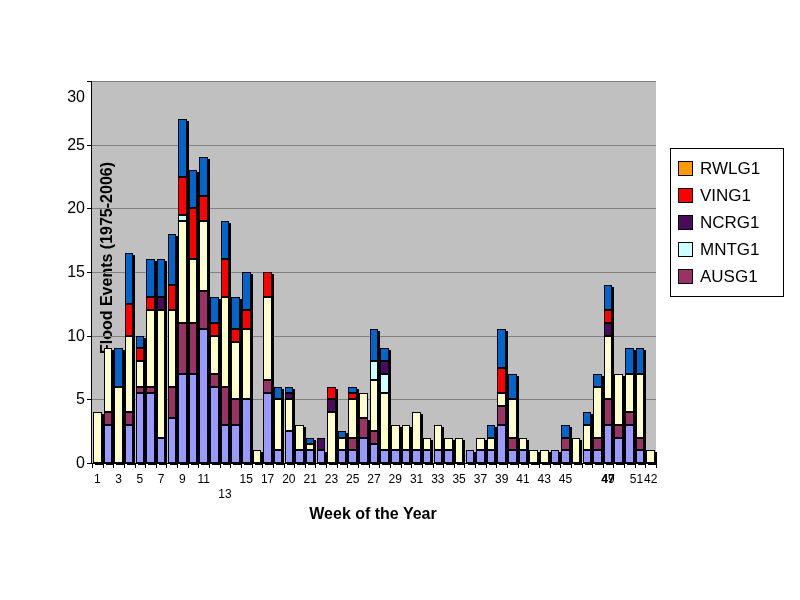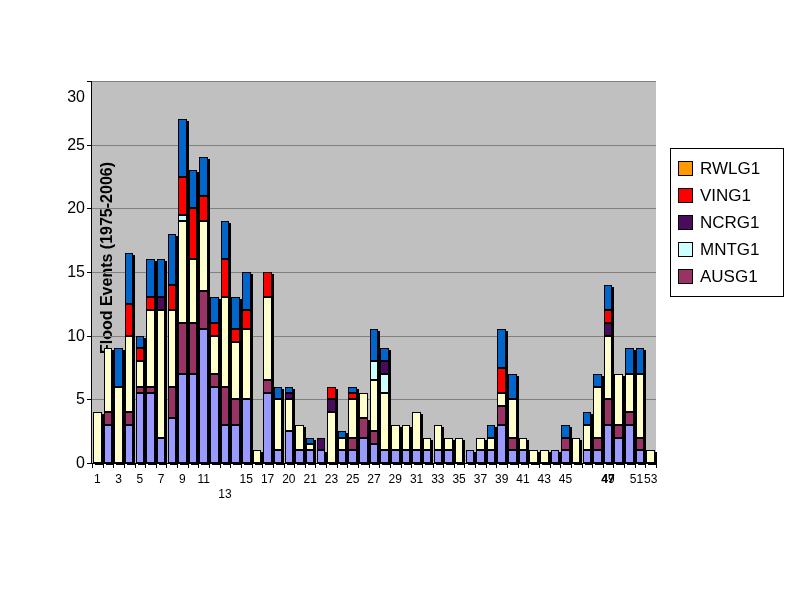--- a/index.html
+++ b/index.html
@@ -596,23 +596,24 @@
       <div class="x-tick-text" style="left: 345.849px;">33</div>
       <div class="x-tick-text" style="left: 367.132px;">35</div>
       <div class="x-tick-text" style="left: 388.415px;">37</div>
       <div class="x-tick-text" style="left: 409.698px;">39</div>
       <div class="x-tick-text" style="left: 430.981px;">41</div>
       <div class="x-tick-text" style="left: 452.264px;">43</div>
       <div class="x-tick-text" style="left: 473.547px;">45</div>
       <div class="x-tick-text" style="left: 516px; font-weight: bold;">47</div>
       <div class="x-tick-text" style="left: 516.113px;">49</div>
       <div class="x-tick-text" style="left: 537.396px; margin-left: 7px;">51</div>
-      <div class="x-tick-text" style="left: 558.679px;">53</div>
+      <div class="x-tick-text" style="left: 558.679px;">42</div>
     </div>
 
+  <div class="x-label">Week of the Year</div>
 
   <div class="legend" id="legend">
       <div class="legend-item">
         <span class="legend-swatch" style="background: rgb(255, 153, 0);"></span>
         <span class="legend-text">RWLG1</span>
       </div>
       <div class="legend-item">
         <span class="legend-swatch" style="background: rgb(255, 0, 0);"></span>
         <span class="legend-text">VING1</span>
       </div>

